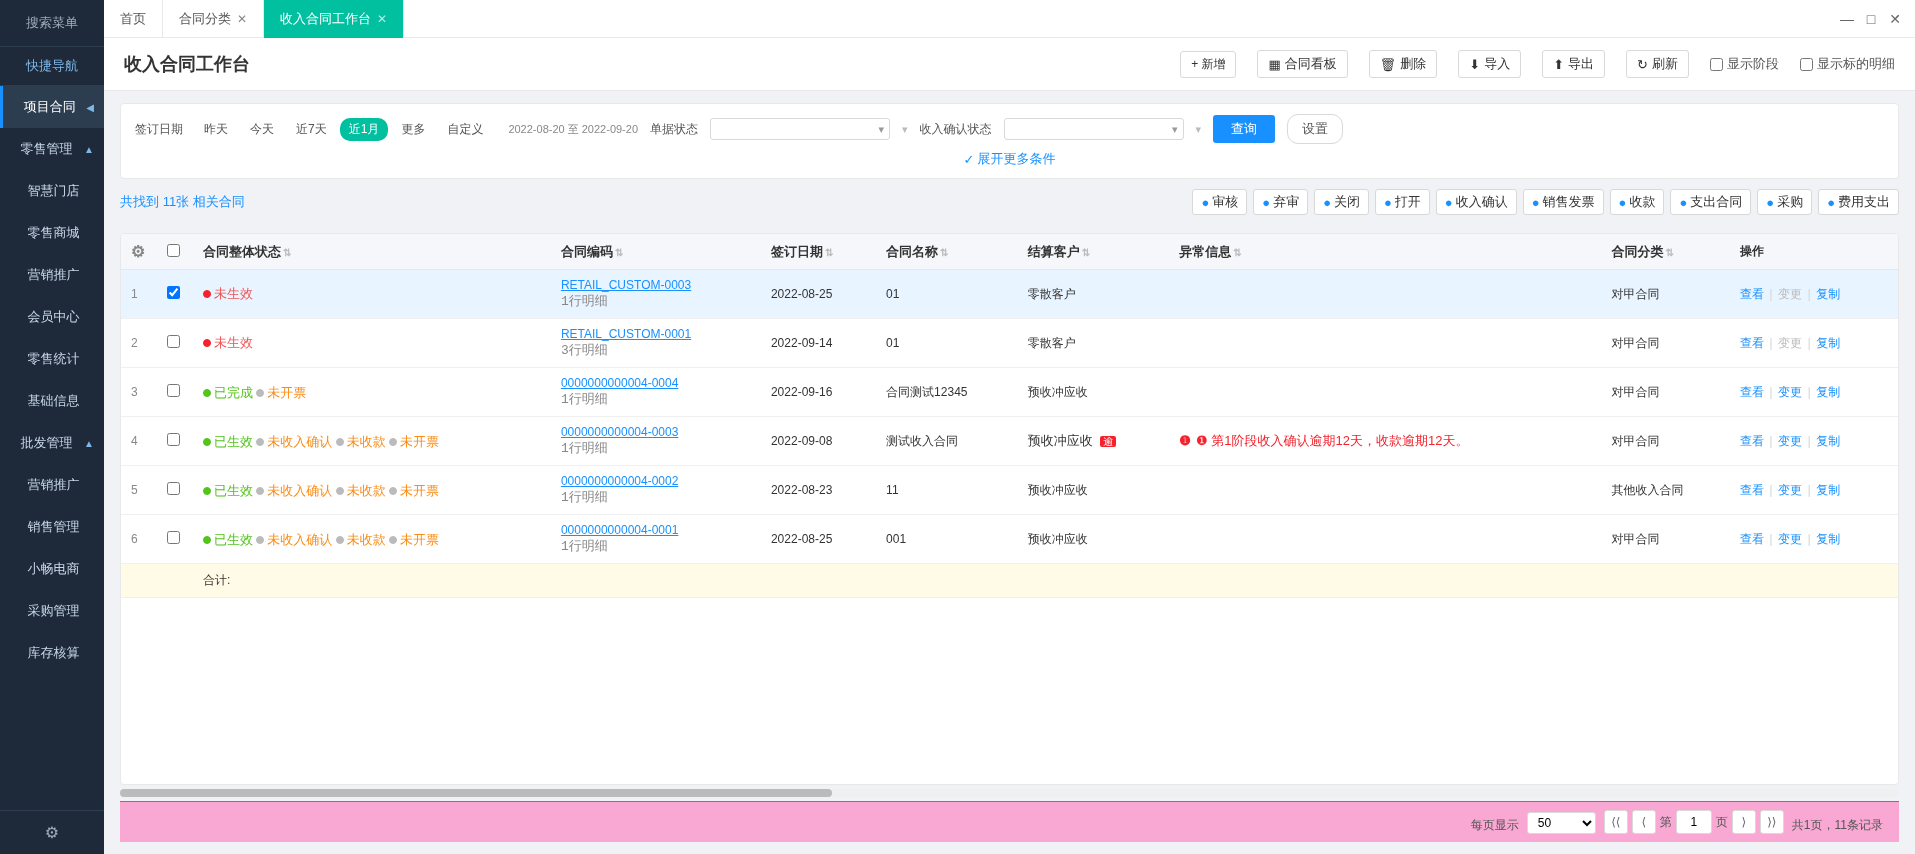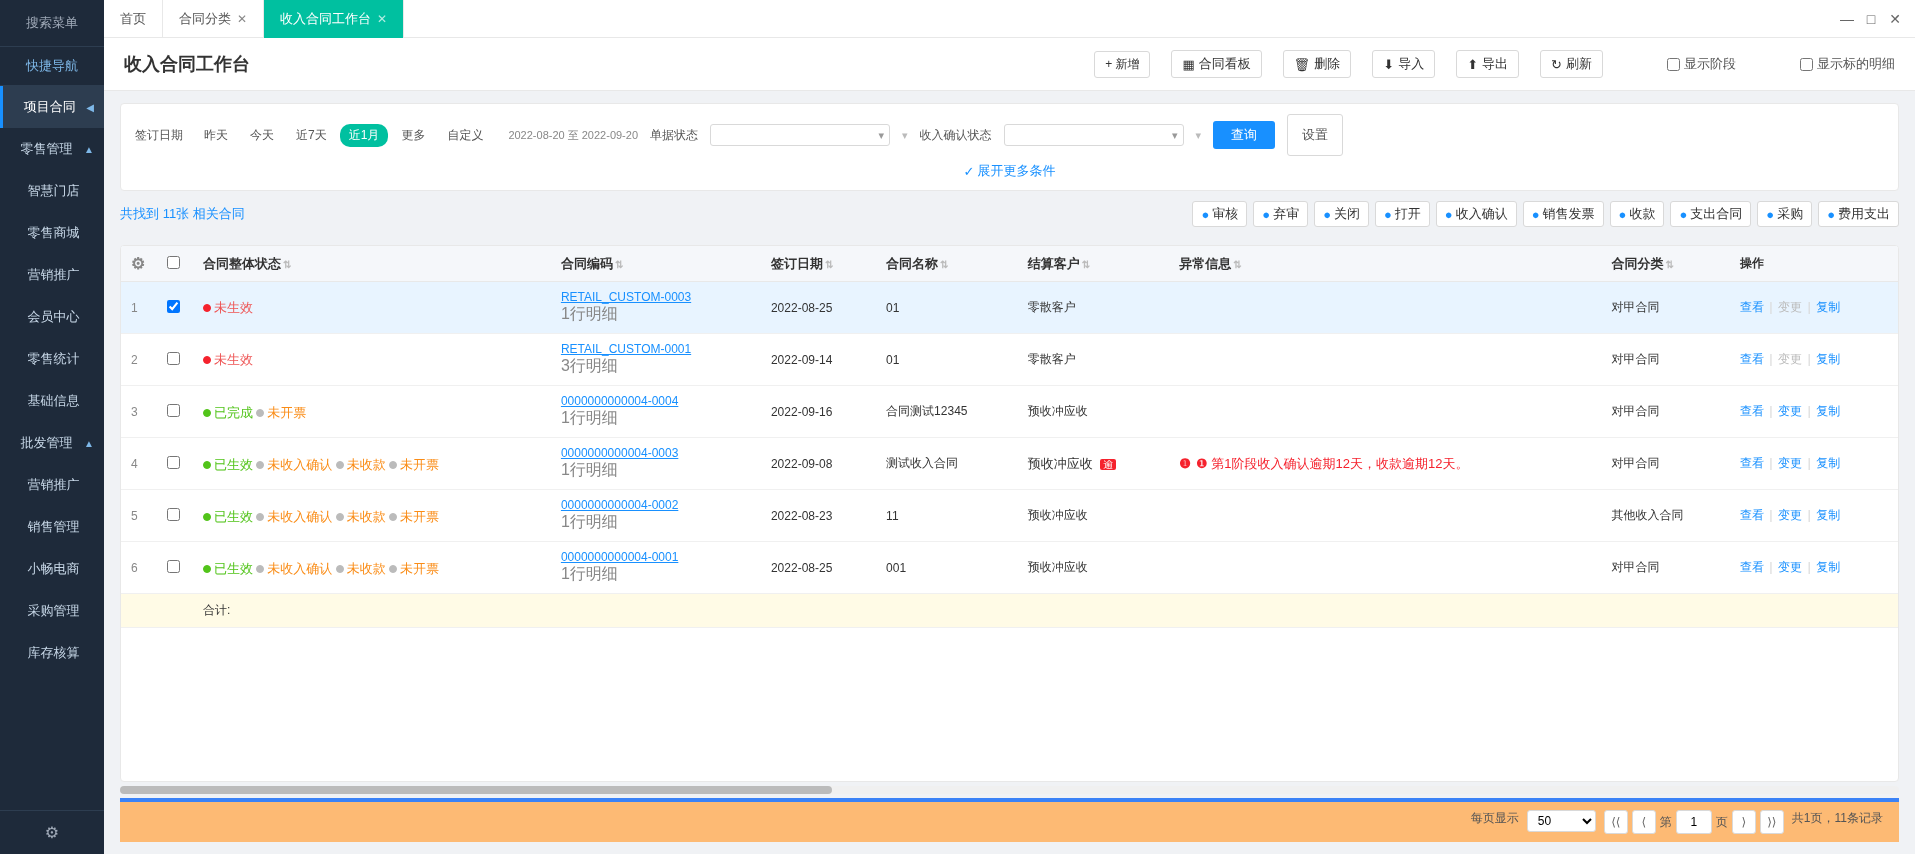--- a/index.html
+++ b/index.html
@@ -26,21 +26,21 @@
     .tab .close-btn { font-size: 12px; opacity: 0.7; }
     .tab-spacer { flex: 1; }
     .window-btns { display: flex; align-items: center; gap: 8px; padding: 0 12px; }
     .window-btn { width: 16px; height: 16px; display: flex; align-items: center; justify-content: center; cursor: pointer; color: #666; font-size: 14px; }
 
     
     .page-header { background: #fff; padding: 12px 20px; display: flex; align-items: center; justify-content: space-between; border-bottom: 1px solid #e8e8e8; flex-shrink: 0; }
     .page-title { font-size: 18px; font-weight: bold; color: #333; }
     .toolbar-btns { display: flex; align-items: center; gap: 21px; }
     .toolbar-btn { display: flex; align-items: center; gap: 4px; padding: 4px 10px; border: 1px solid #d9d9d9; border-radius: 3px; background: #fff; cursor: pointer; color: #333; font-size: 12px; white-space: nowrap; }
-    .toolbar-checkbox { display: flex; align-items: center; gap: 4px; font-size: 12px; color: #555; margin-left: 43px; }
+    .toolbar-checkbox { display: flex; align-items: center; gap: 4px; font-size: 12px; color: #555; }
     .toolbar-checkbox input { cursor: pointer; }
 
     
     .content { flex: 1; display: flex; flex-direction: column; overflow: hidden; padding: 12px 16px; }
 
     
     .status-tabs { display: flex; gap: 0; border-bottom: 2px solid #e8e8e8; margin-bottom: 12px; flex-shrink: 0; }
     .status-tab { padding: 6px 16px; cursor: pointer; color: #555; font-size: 13px; border-bottom: 2px solid transparent; margin-bottom: -2px; }
     .status-tab.active { color: #1890ff; border-bottom: 2px solid #1890ff; }
 
@@ -49,21 +49,21 @@
     .filter-row { display: flex; align-items: center; gap: 12px; flex-wrap: wrap; }
     .filter-label { color: #555; font-size: 12px; white-space: nowrap; }
     .filter-date-btns { display: flex; gap: 4px; align-items: center; }
     .filter-date-btn { padding: 2px 8px; border-radius: 3px; cursor: pointer; font-size: 12px; color: #555; border: 1px solid transparent; }
     .filter-date-btn.active { background: #00c0a0; color: #fff; border-radius: 10px; }
     .filter-date-range { font-size: 11px; color: #888; margin-left: 4px; }
     .filter-select { border: 1px solid #d9d9d9; border-radius: 3px; padding: 3px 24px 3px 8px; font-size: 12px; color: #333; background: #fff; cursor: pointer; min-width: 180px; appearance: none; position: relative; }
     .filter-select-wrap { position: relative; display: inline-block; }
     .filter-select-wrap::after { content: '▾'; position: absolute; right: 6px; top: 50%; transform: translateY(-50%); color: #999; font-size: 11px; pointer-events: none; }
     .filter-query-btn { background: #1890ff; color: #fff; border: none; border-radius: 3px; padding: 5px 18px; cursor: pointer; font-size: 13px; }
-    .filter-set-btn { background: #fff; color: #555; border: 1px solid #d9d9d9; border-radius: 3px; padding: 11px 14px; cursor: pointer; font-size: 13px; }
+    .filter-set-btn { background: #fff; color: #555; border: 1px solid #d9d9d9; border-radius: 11px; padding: 5px 14px; cursor: pointer; font-size: 13px; }
     .filter-expand { display: flex; justify-content: center; margin-top: 6px; }
     .filter-expand-btn { color: #1890ff; cursor: pointer; font-size: 12px; display: flex; align-items: center; gap: 3px; }
 
     
     .action-bar { display: flex; align-items: center; justify-content: space-between; margin-bottom: 18px; flex-shrink: 0; }
     .result-info { font-size: 13px; color: #555; }
     .result-info span { color: #1890ff; }
     .action-btns { display: flex; gap: 6px; }
     .action-btn { display: flex; align-items: center; gap: 3px; padding: 3px 8px; border: 1px solid #d9d9d9; border-radius: 3px; background: #fff; cursor: pointer; color: #333; font-size: 12px; white-space: nowrap; }
 
@@ -79,29 +79,29 @@
     .status-tag { display: inline-flex; align-items: center; gap: 3px; font-size: 11px; }
     .status-invalid { color: #e55; }
     .status-complete { color: #52c41a; }
     .status-active { color: #52c41a; }
     .status-orange { color: #fa8c16; }
     .tag-circle { width: 8px; height: 8px; border-radius: 50%; display: inline-block; }
     .circle-red { background: #f5222d; border: 1.5px solid #f5222d; }
     .circle-green { background: #52c41a; border: 1.5px solid #52c41a; }
     .circle-gray { background: #bbb; border: 1.5px solid #bbb; }
     .link { color: #1890ff; text-decoration: underline; cursor: pointer; font-size: 12px; }
-    .sub-text { color: #888; font-size: 16px; }
+    .sub-text { color: #888; font-size: 13px; font-family: Liberation Mono, monospace; }
     .op-btn { color: #1890ff; cursor: pointer; font-size: 12px; }
     .op-sep { color: #d9d9d9; margin: 0 2px; }
     .warn-text { color: #f5222d; font-size: 11px; }
     .warn-icon { color: #f5222d; font-weight: bold; margin-right: 2px; }
     .arrow-icon { color: #f5222d; font-size: 11px; }
 
     
-    .pagination { display: flex; align-items: flex-start; justify-content: flex-end; padding: 8px 16px; background: #fdba74; border-top: 4px solid #3b82f6; gap: 8px; flex-shrink: 0; }
+    .pagination { display: flex; align-items: flex-end; justify-content: flex-end; padding: 8px 16px; background: #f9a8d4; border-top: 1px solid #3b82f6; gap: 8px; flex-shrink: 0; }
     .page-size-label { font-size: 12px; color: #555; }
     .page-size-select { border: 1px solid #d9d9d9; border-radius: 3px; padding: 2px 20px 2px 6px; font-size: 12px; background: #fff; cursor: pointer; }
     .page-nav { display: flex; align-items: center; gap: 4px; }
     .page-nav-btn { width: 24px; height: 24px; display: flex; align-items: center; justify-content: center; border: 1px solid #d9d9d9; border-radius: 3px; cursor: pointer; color: #666; font-size: 12px; background: #fff; }
     .page-num-label { font-size: 12px; color: #555; }
     .page-num-input { width: 36px; height: 24px; border: 1px solid #d9d9d9; border-radius: 3px; text-align: center; font-size: 12px; }
     .page-total { font-size: 12px; color: #555; }
     .scrollbar-track { height: 8px; background: #f0f0f0; border-radius: 4px; position: relative; margin: 4px 0; }
     .scrollbar-thumb { height: 8px; width: 40%; background: #bbb; border-radius: 4px; position: absolute; left: 0; }
 

